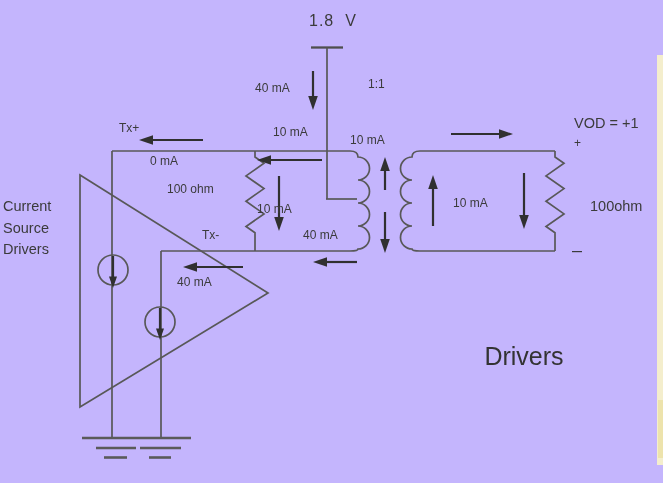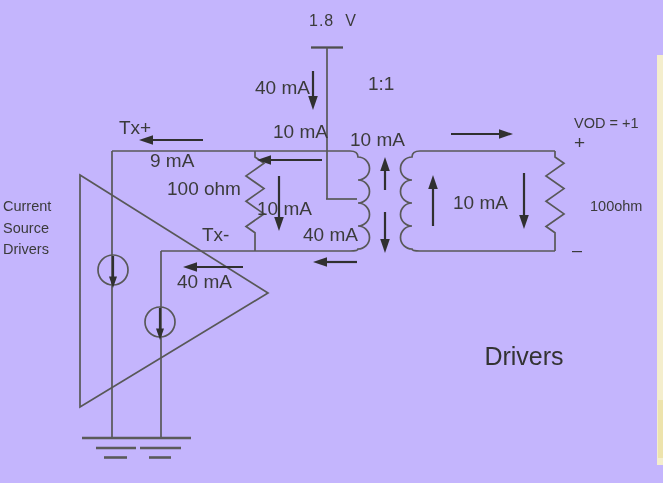--- a/index.html
+++ b/index.html
@@ -5,21 +5,21 @@
   html,body{margin:0;padding:0;background:#ffffff;}
   .page{position:relative;width:663px;height:483px;background:#c4b5fd;overflow:hidden;
         font-family:"Liberation Sans","DejaVu Sans",sans-serif;color:#3b3b3b;}
   .diagram{position:absolute;inset:0;filter:blur(0.4px);}
   svg{position:absolute;left:0;top:0;}
   .wire{stroke:#585858;stroke-width:1.7;fill:none;}
   .thick{stroke:#4e4e4e;stroke-width:2.3;}
   .gnd{stroke:#5a5a5a;stroke-width:2.6;fill:none;}
   .arrow-line{stroke:#303030;stroke-width:2.2;fill:none;}
   .arrow-head{fill:#303030;stroke:none;}
-  .lbl{position:absolute;font-size:19px;line-height:16px;white-space:nowrap;color:#3b3b3b;}
+  .lbl{position:absolute;font-size:12px;line-height:16px;white-space:nowrap;color:#3b3b3b;}
   .lbl-lg{font-size:16px;letter-spacing:1px;}
   .lbl-sm{font-size:14.5px;}
   .driver-name{position:absolute;left:3px;top:196px;font-size:14.5px;line-height:21.5px;}
   .driver-name span{display:block;}
   .caption{position:absolute;left:398px;top:337px;width:252px;text-align:center;
            font-size:25px;line-height:38px;color:#333333;}
   .caption span{display:block;}
   .edge-strip{position:absolute;right:0;top:55px;width:6px;height:410px;background:#f4eecd;}
   .edge-blob{position:absolute;right:0;top:400px;width:5px;height:58px;background:#ebe0a6;opacity:.85;}
 </style>
@@ -121,21 +121,21 @@
         <polygon class="arrow-head" points="524,229 519.2,215 528.8,215"></polygon>
       </g>
     </svg>
 
     <span class="lbl lbl-lg" style="left:309px;top:13px;">1.8&nbsp; V</span>
     <span class="lbl" style="left:255px;top:80px;">40 mA</span>
     <span class="lbl" style="left:368px;top:76px;text-align:right;">1:1</span>
     <span class="lbl" style="left:273px;top:124px;">10 mA</span>
     <span class="lbl" style="left:350px;top:132px;">10 mA</span>
     <span class="lbl" style="left:119px;top:120px;text-align:center;">Tx+</span>
-    <span class="lbl" style="left:150px;top:153px;">9 mA</span>
+    <span class="lbl" style="left:150px;top:153px;">0 mA</span>
     <span class="lbl" style="left:167px;top:181px;">100 ohm</span>
     <span class="lbl" style="left:257px;top:201px;">10 mA</span>
     <span class="lbl" style="left:202px;top:227px;">Tx-</span>
     <span class="lbl" style="left:303px;top:227px;">40 mA</span>
     <span class="lbl" style="left:177px;top:274px;">40 mA</span>
     <span class="lbl" style="left:453px;top:195px;">10 mA</span>
     <span class="lbl lbl-sm" style="left:574px;top:115px;">VOD = +1</span>
     <span class="lbl" style="left:574px;top:135px;">+</span>
     <span class="lbl" style="left:572px;top:242px;font-size:18px;">–</span>
     <span class="lbl lbl-sm" style="left:590px;top:198px;">100ohm</span>

